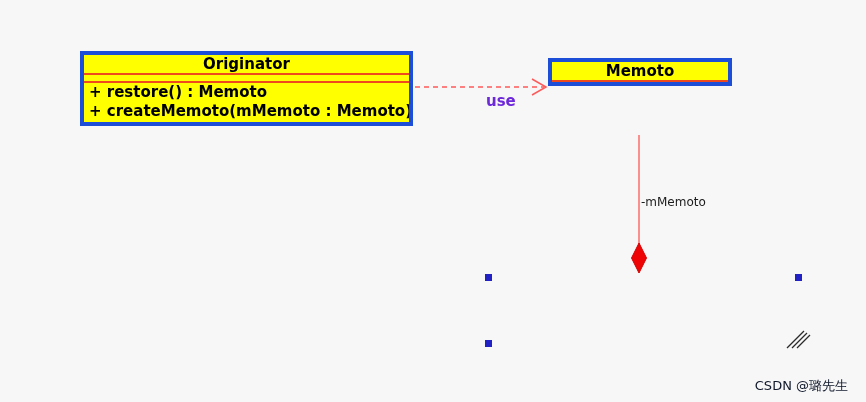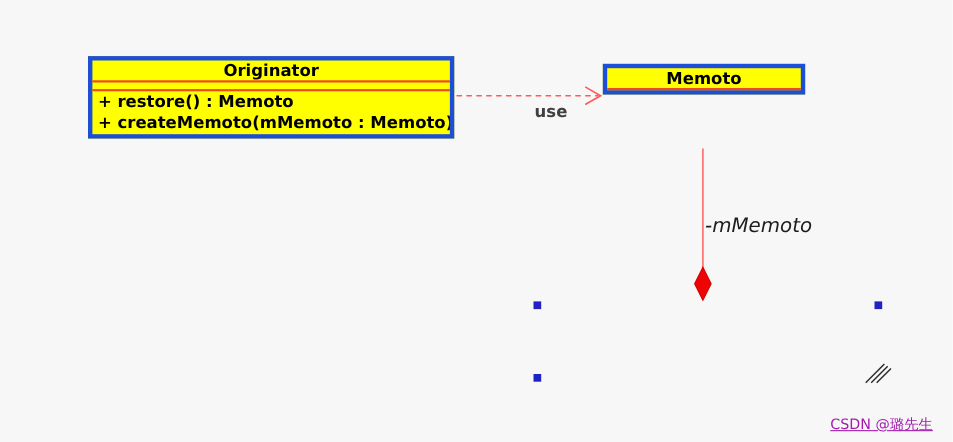--- a/index.html
+++ b/index.html
@@ -41,42 +41,41 @@
     padding:0 5px 1px 5px;
     overflow:hidden;
   }
   .uml-line{display:block;white-space:nowrap;}
 
   #class-originator{left:80px;top:51px;width:333px;}
   #class-memoto{left:548px;top:58px;width:184px;}
   #class-caretaker{left:484px;top:272px;width:322px;}
 
   
-  .edge-label{position:absolute;color:#404040;white-space:nowrap;}
+  .edge-label{position:absolute;color:#6d28d9;white-space:nowrap;}
   #use-label{left:486px;top:92px;font-size:15px;font-weight:bold;}
-  #mmemoto-label{left:641px;top:195px;font-size:18px;font-weight:normal;color:#1c1c1c;font-style:italic;}
+  #mmemoto-label{left:641px;top:195px;font-size:12px;font-weight:normal;color:#1c1c1c;}
 
   
   #edges{position:absolute;left:0;top:0;width:866px;height:402px;pointer-events:none;}
 
   
   .handle{
     position:absolute;width:7px;height:7px;
     background:#2222c4;
   }
   #handle-tl{left:485px;top:274px;}
   #handle-tr{left:795px;top:274px;}
   #handle-bl{left:485px;top:340px;}
 
   
   #watermark{
     position:absolute;right:18px;bottom:7px;
-    font-size:13px;color:#a21caf;
+    font-size:13px;color:#0f172a;
     font-weight:normal;
-    text-decoration:underline;
   }
 </style>
 </head>
 <body>
 
 <div id="canvas">
 
   <svg id="edges" viewBox="0 0 866 402">
 
     <g>

